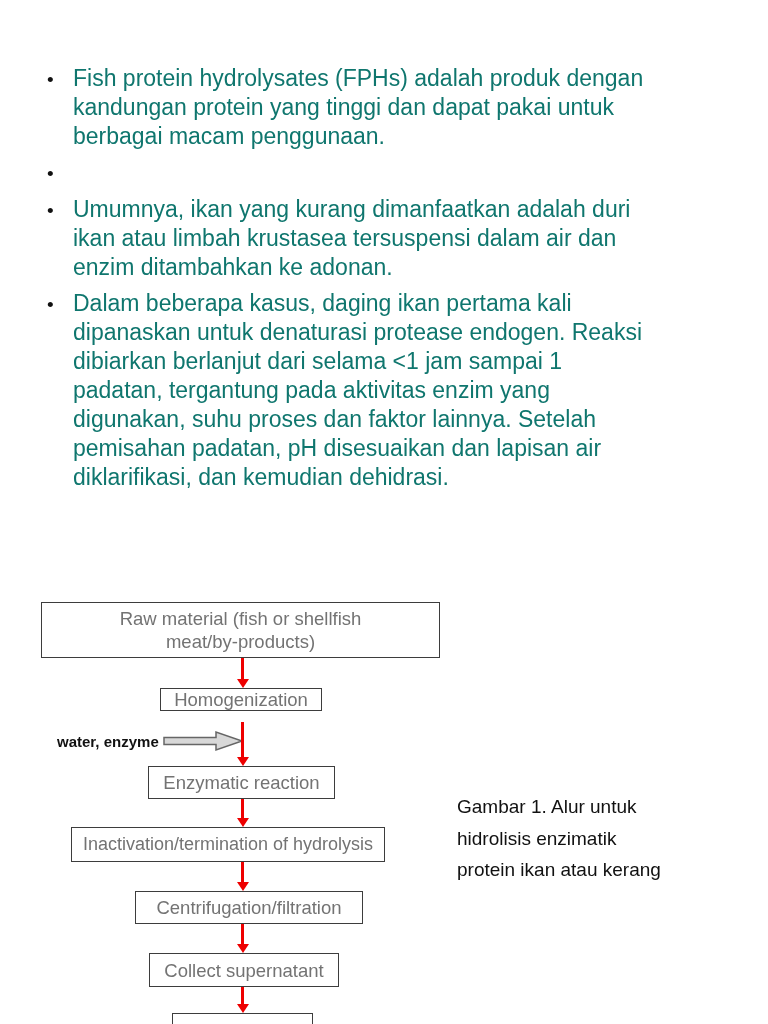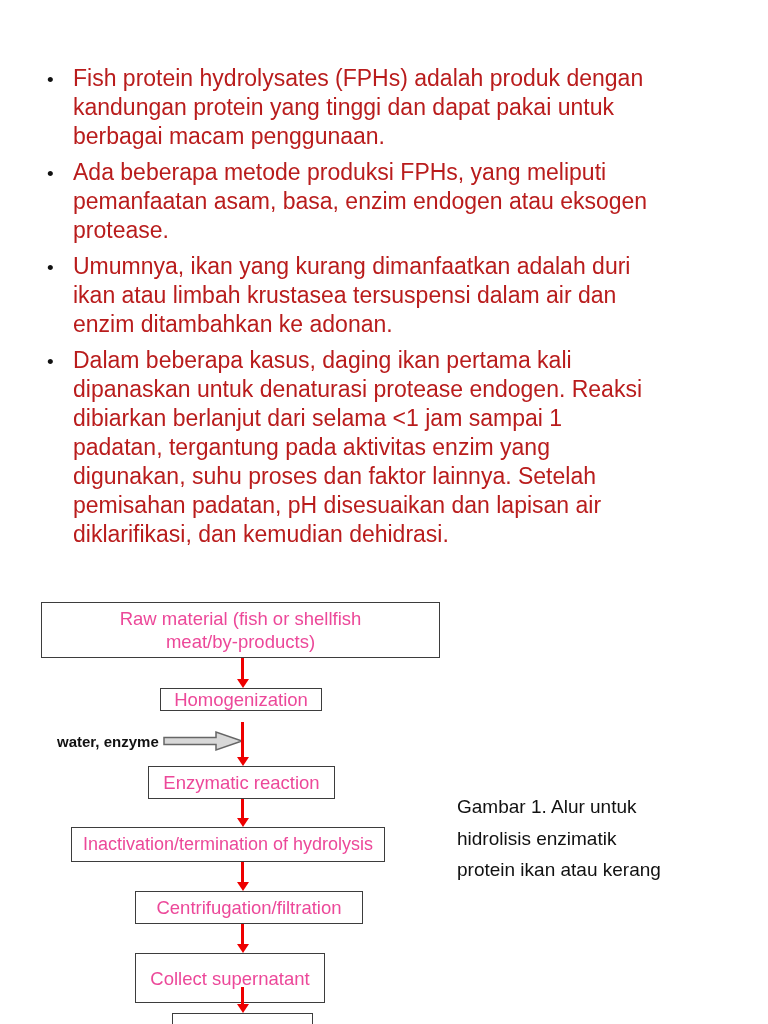--- a/index.html
+++ b/index.html
@@ -28,45 +28,45 @@
     flex:0 0 26px;
     font-size:19px;
     line-height:29px;
     padding-top:1px;
     color:#111;
   }
   .bullet .btext {
     font-size:23px;
     line-height:29px;
     letter-spacing:0px;
-    color:#b91c1c;
+    color:#0f766e;
   }
   .bullet .line { display:block; white-space:nowrap; }
 
   
   .fbox {
     position:absolute;
     box-sizing:border-box;
     border:1.7px solid #3d3d3d;
     background:#fff;
     display:flex;
     flex-direction:column;
     align-items:center;
     justify-content:center;
     font-size:18.5px;
     line-height:23px;
-    color:#ec4899;
+    color:#737373;
     white-space:nowrap;
   }
   #box-raw            { left:41px;  top:602px; width:399px; height:56px; }
   #box-homogenization { left:160px; top:688px; width:162px; height:23px; }
   #box-enzymatic      { left:148px; top:766px; width:187px; height:33px; }
   #box-inactivation   { left:71px;  top:827px; width:314px; height:35px; font-size:18px; }
   #box-centrifugation { left:135px; top:891px; width:228px; height:33px; }
-  #box-collect        { left:135px; top:953px; width:190px; height:50px; }
+  #box-collect        { left:149px; top:953px; width:190px; height:34px; }
   #box-cutoff         { left:172px; top:1013px; width:141px; height:26px; }
 
   .varrow {
     position:absolute;
     left:236px;
     width:13px;
     display:flex;
     flex-direction:column;
     align-items:center;
   }
@@ -121,25 +121,20 @@
       <span class="dot">•</span>
       <span class="btext">
         <span class="line">Fish protein hydrolysates (FPHs) adalah produk dengan</span>
         <span class="line">kandungan protein yang tinggi dan dapat pakai untuk</span>
         <span class="line">berbagai macam penggunaan.</span>
       </span>
     </div>
 
     <div class="bullet">
       <span class="dot">•</span>
-      <span class="btext">
-        <span class="line">Ada beberapa metode produksi FPHs, yang meliputi</span>
-        <span class="line">pemanfaatan asam, basa, enzim endogen atau eksogen</span>
-        <span class="line">protease.</span>
-      </span>
     </div>
 
     <div class="bullet">
       <span class="dot">•</span>
       <span class="btext">
         <span class="line">Umumnya, ikan yang kurang dimanfaatkan adalah duri</span>
         <span class="line">ikan atau limbah krustasea tersuspensi dalam air dan</span>
         <span class="line">enzim ditambahkan ke adonan.</span>
       </span>
     </div>

